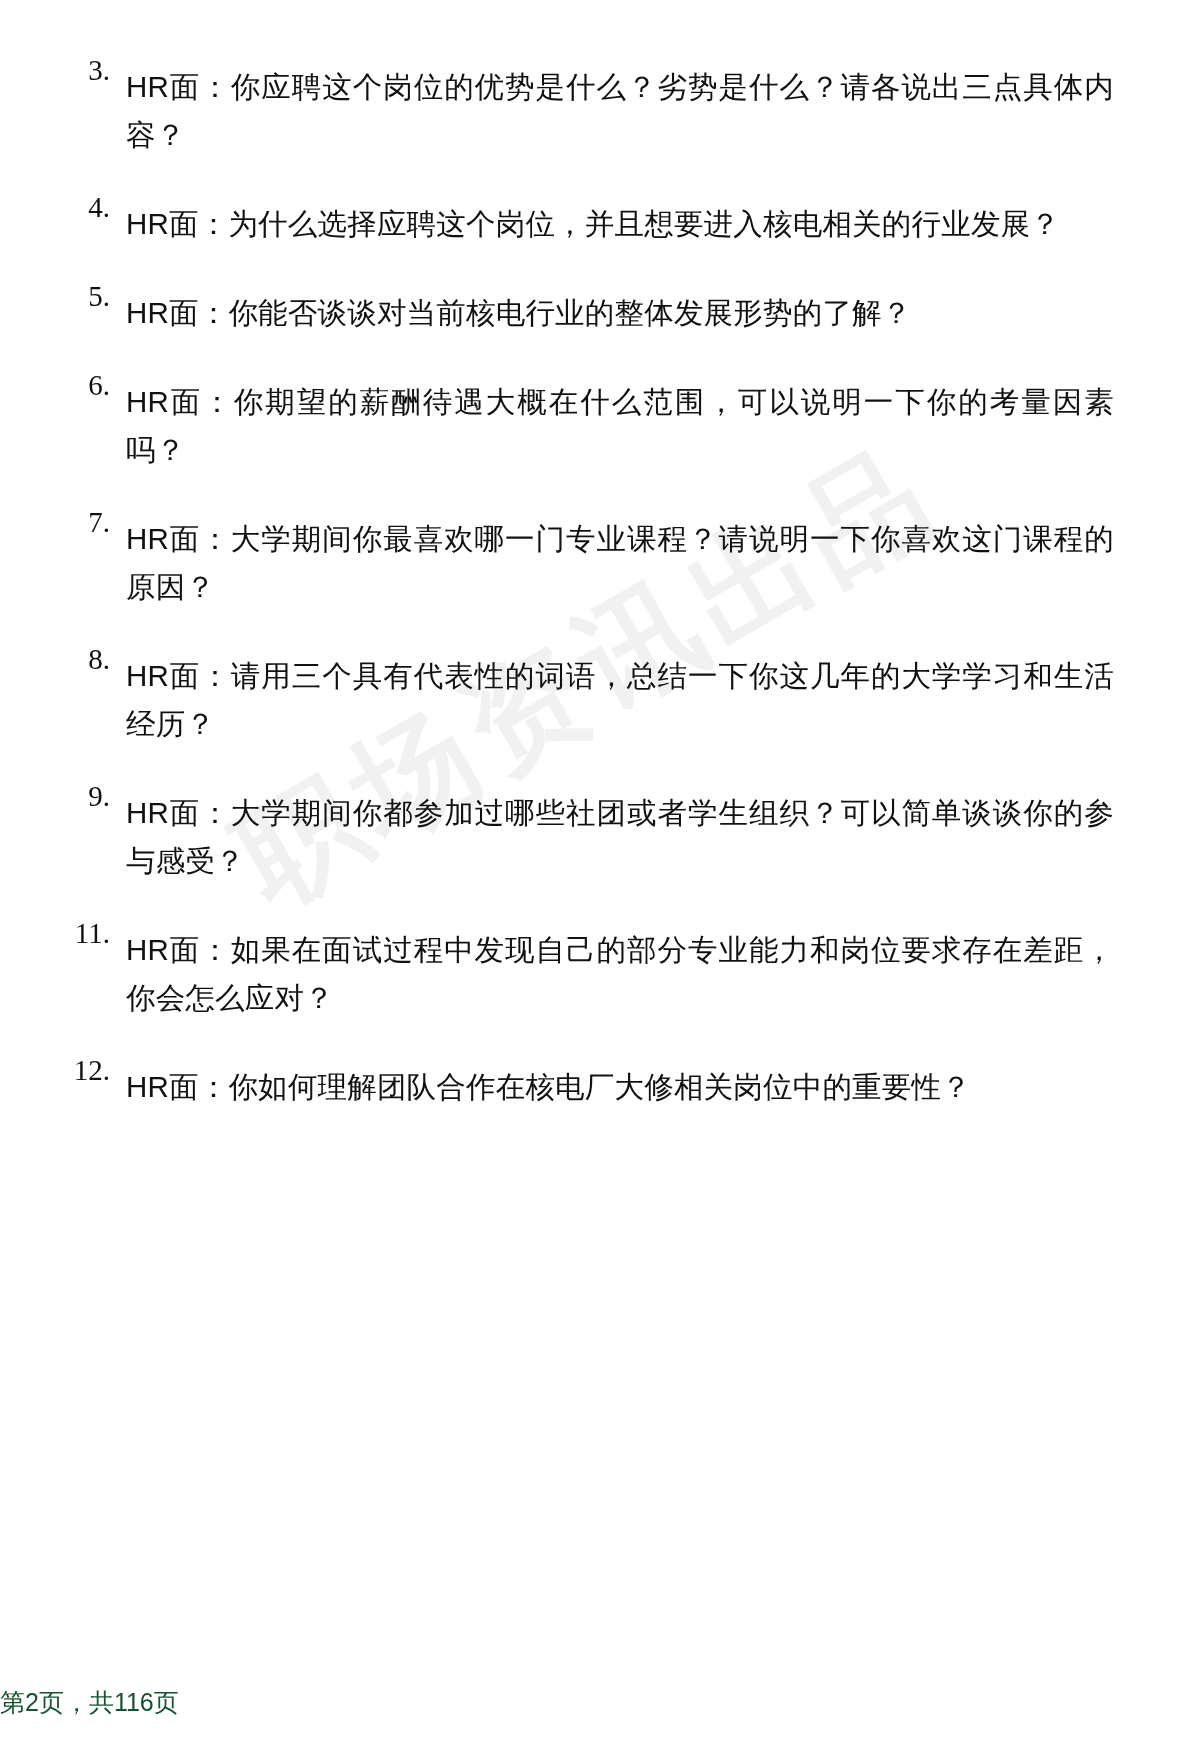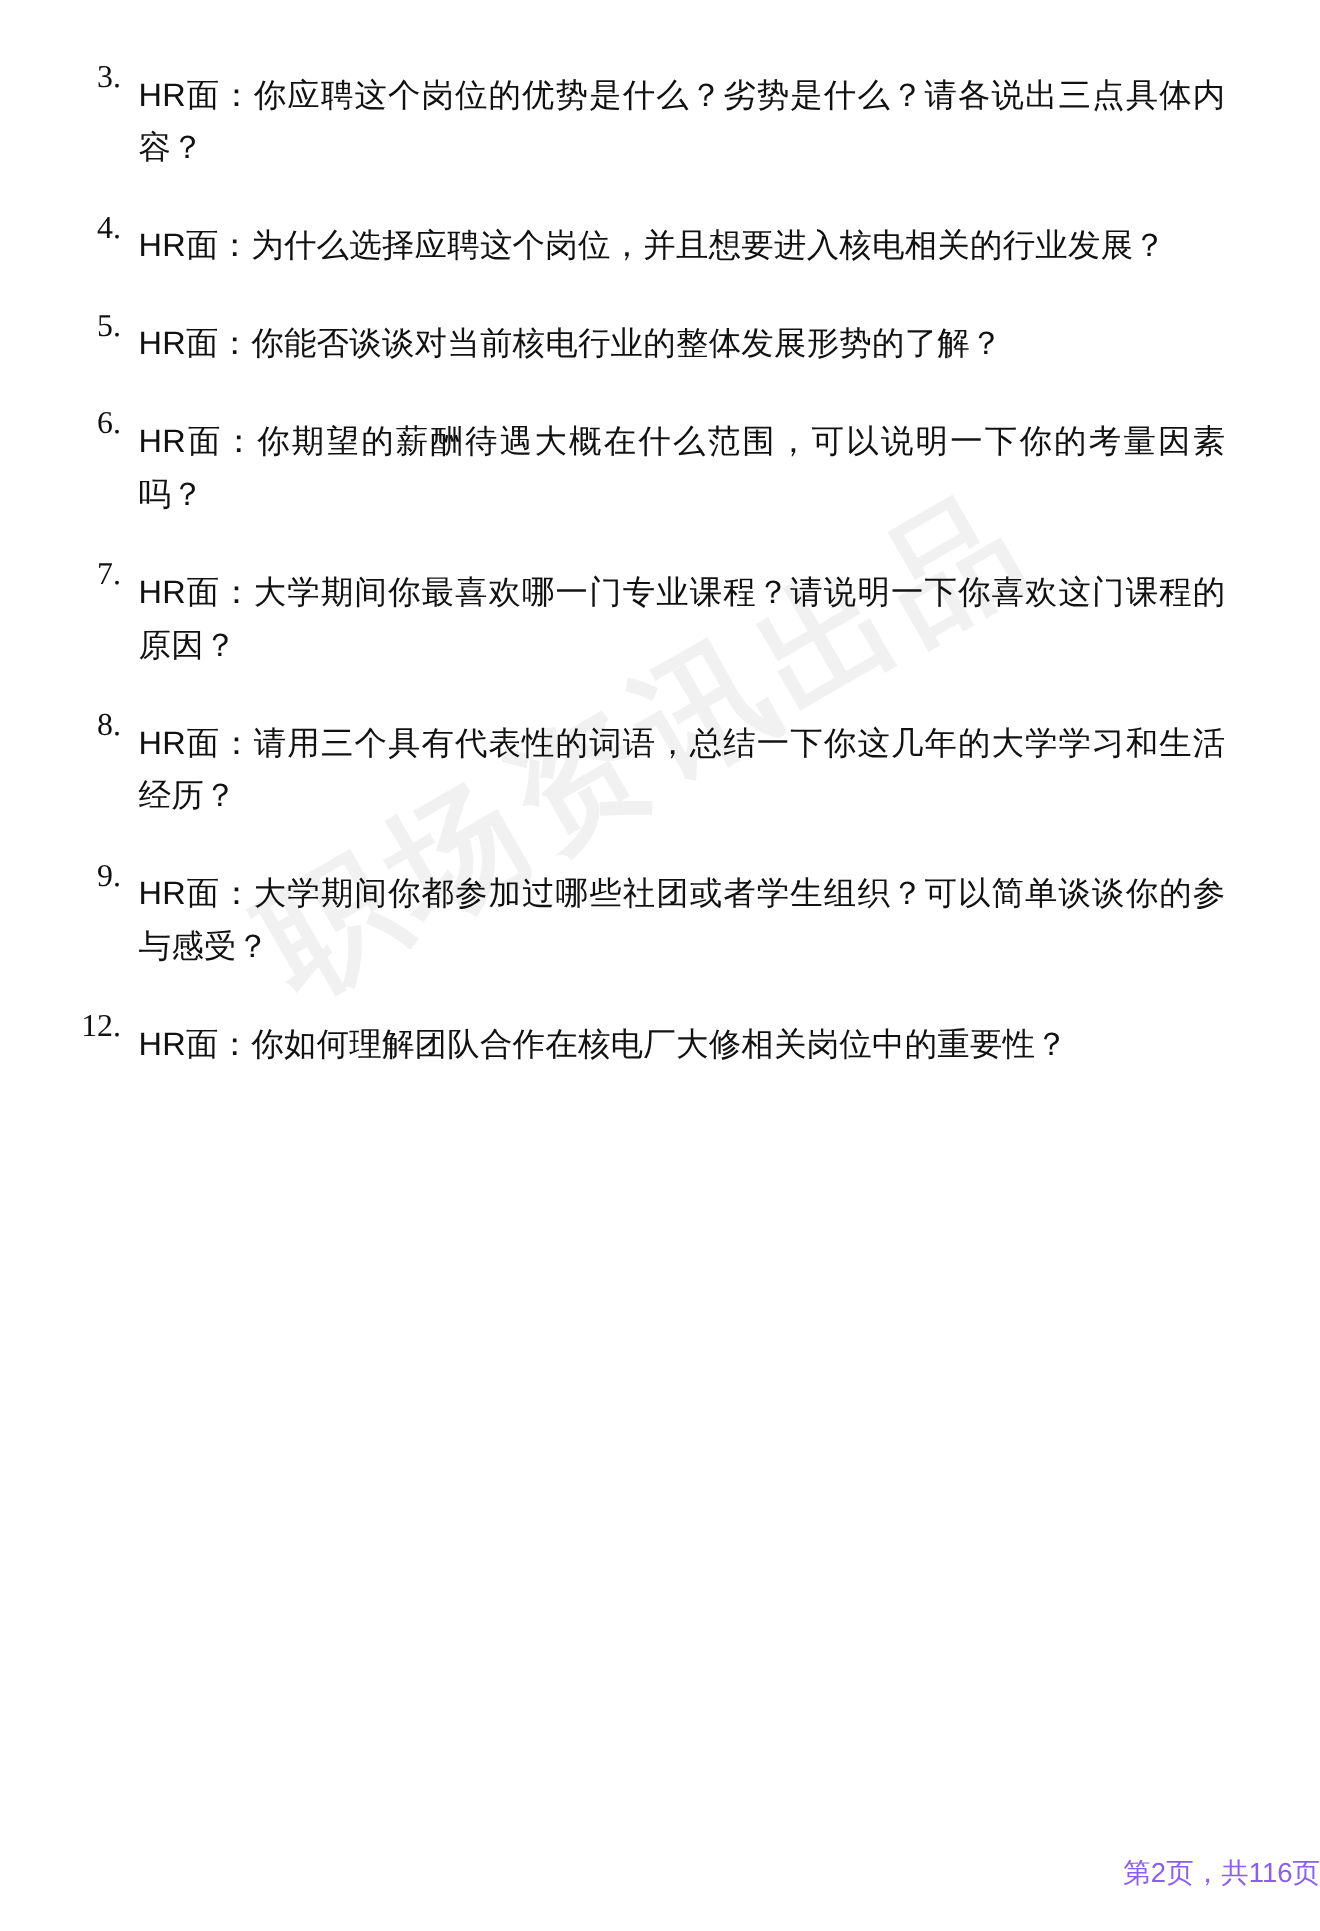--- a/index.html
+++ b/index.html
@@ -87,23 +87,23 @@
     letter-spacing: 0.2px;
     word-break: break-word;
     margin-top: 17px;
   }
 
   .footer {
     position: absolute;
     left: 0;
     bottom: 36px;
     width: 1200px;
-    text-align: right;
+    text-align: left;
     font-size: 25px;
-    color: #8b5cf6;
+    color: #14532d;
     z-index: 1;
     font-family: "Liberation Sans", "DejaVu Sans", sans-serif;
   }
 </style>
 </head>
 <body>
 
 <div class="page">
 
   <div class="watermark">
@@ -142,20 +142,24 @@
         <span class="num">8.</span>
         <span class="qtext">HR面：请用三个具有代表性的词语，总结一下你这几年的大学学习和生活经历？</span>
       </li>
 
       <li class="qitem">
         <span class="num">9.</span>
         <span class="qtext">HR面：大学期间你都参加过哪些社团或者学生组织？可以简单谈谈你的参与感受？</span>
       </li>
 
 
+      <li class="qitem">
+        <span class="num">11.</span>
+        <span class="qtext">HR面：如果在面试过程中发现自己的部分专业能力和岗位要求存在差距，你会怎么应对？</span>
+      </li>
 
       <li class="qitem">
         <span class="num">12.</span>
         <span class="qtext">HR面：你如何理解团队合作在核电厂大修相关岗位中的重要性？</span>
       </li>
 
 
 
 
     </ol>

